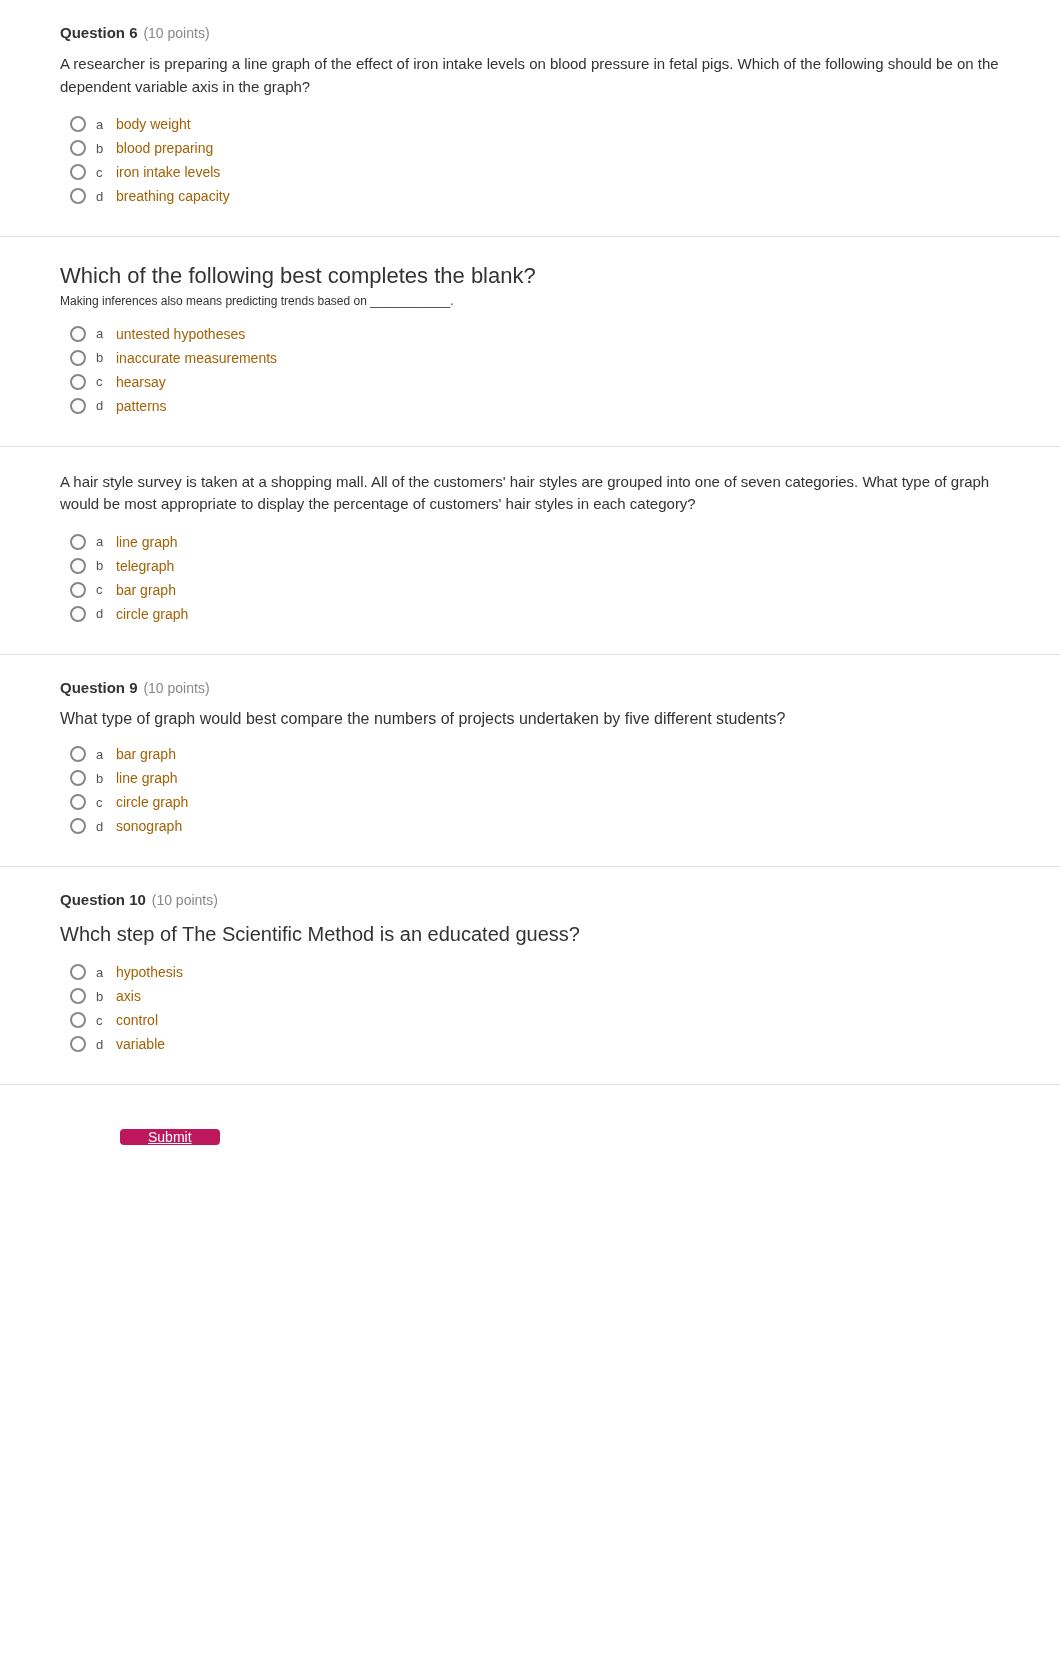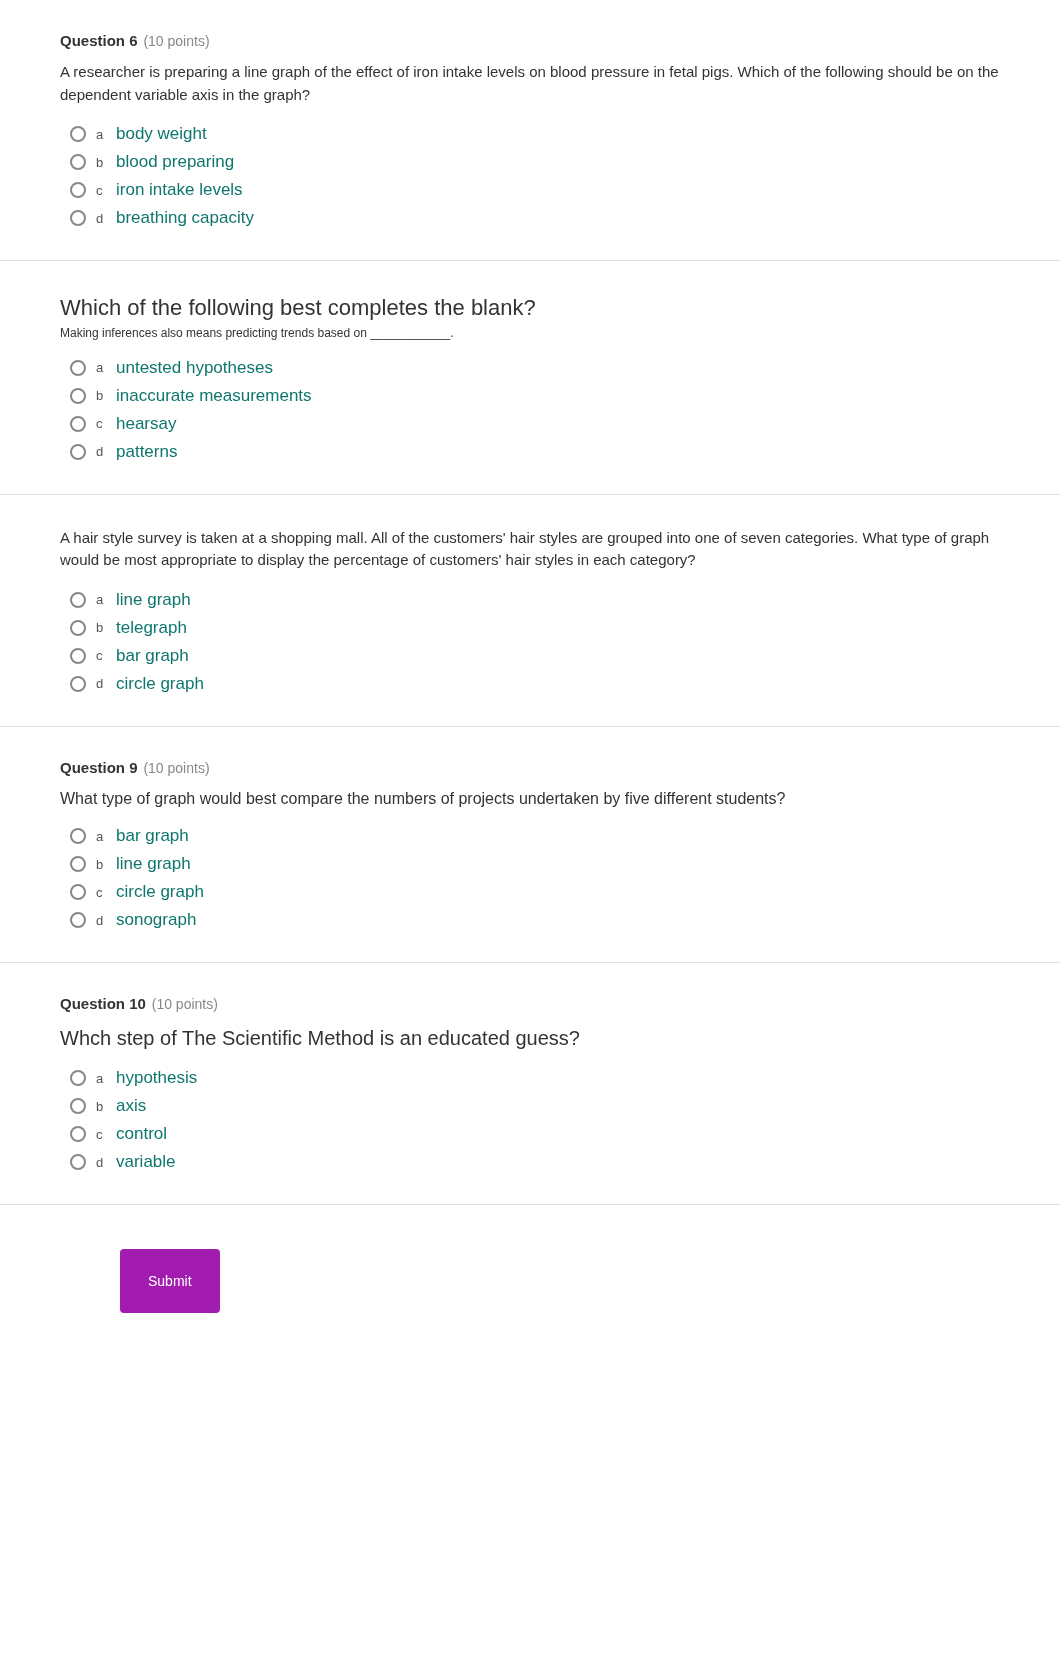--- a/index.html
+++ b/index.html
@@ -9,21 +9,21 @@
       color: #333;
       font-size: 14px;
     }
     .page {
       max-width: 1060px;
       margin: 0 auto;
       background: #fff;
       min-height: 1657px;
     }
     .question-block {
-      padding: 32px 60px 32px 60px;
+      padding: 24px 60px 32px 60px;
       border-bottom: 1px solid #e0e0e0;
     }
     .question-header {
       margin-bottom: 12px;
     }
     .question-title {
       font-weight: bold;
       font-size: 15px;
       display: inline;
     }
@@ -69,34 +69,35 @@
       background: #fff;
       flex-shrink: 0;
       display: inline-block;
     }
     .option-label {
       color: #555;
       font-size: 13px;
       min-width: 10px;
     }
     .option-text {
-      font-size: 17px;
-      color: #0f766e;
+      font-size: 14px;
+      color: #a16207;
       text-align: right;
     }
     .submit-btn {
       display: inline-block;
-      background: #a21caf;
+      background: #be185d;
       color: #fff;
       border: none;
-      padding: 24px 28px;
+      padding: 0 28px;
       border-radius: 4px;
       font-size: 14px;
       cursor: pointer;
       margin: 24px 0 0 60px;
+      text-decoration: underline;
     }
   </style>
 </head>
 <body>
 
 <div class="page">
 
   <div class="question-block">
     <div class="question-header">
       <span class="question-title">Question 6</span>

